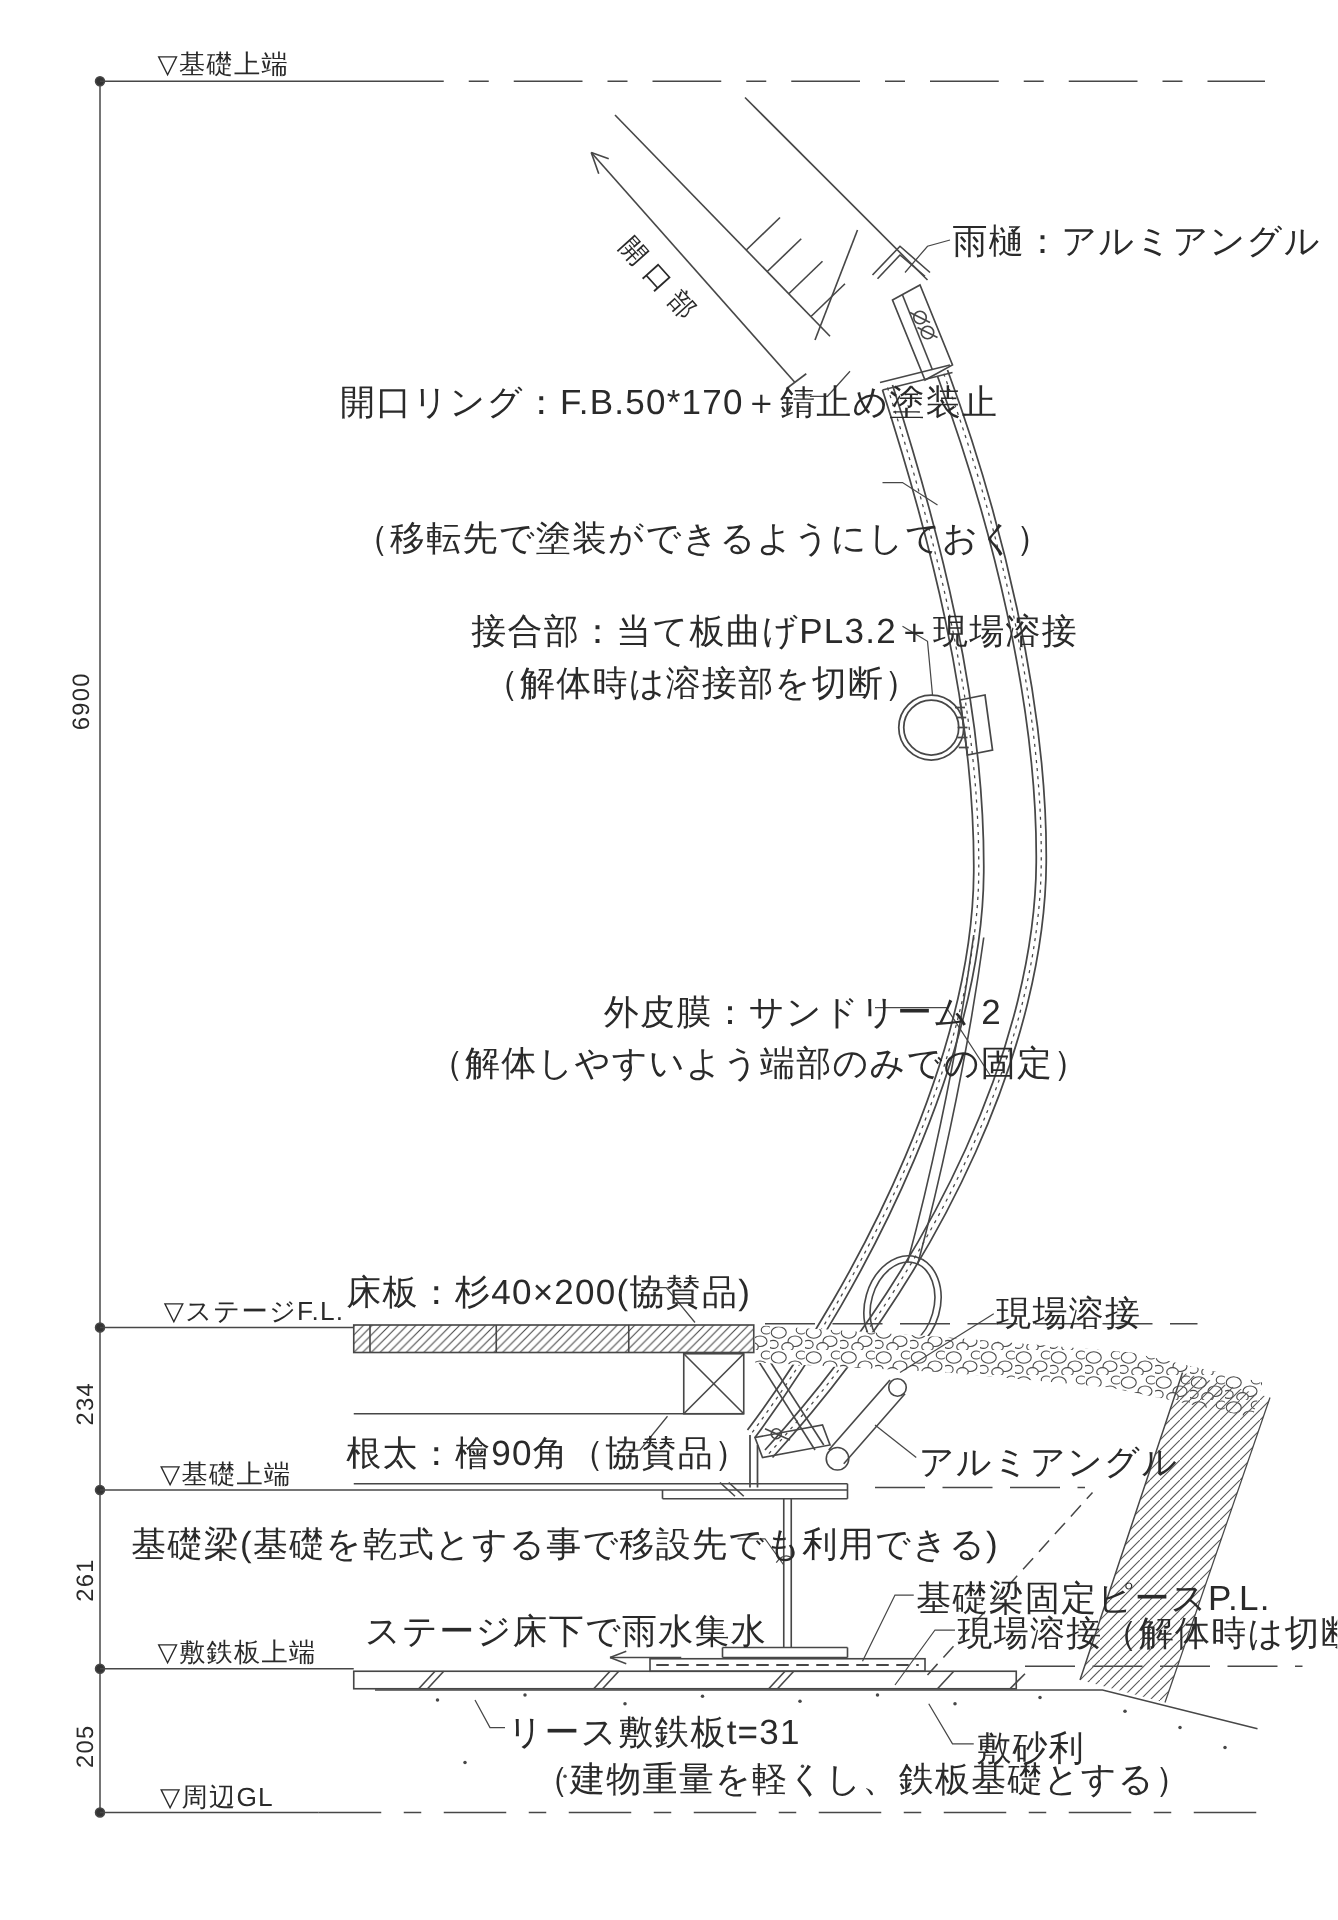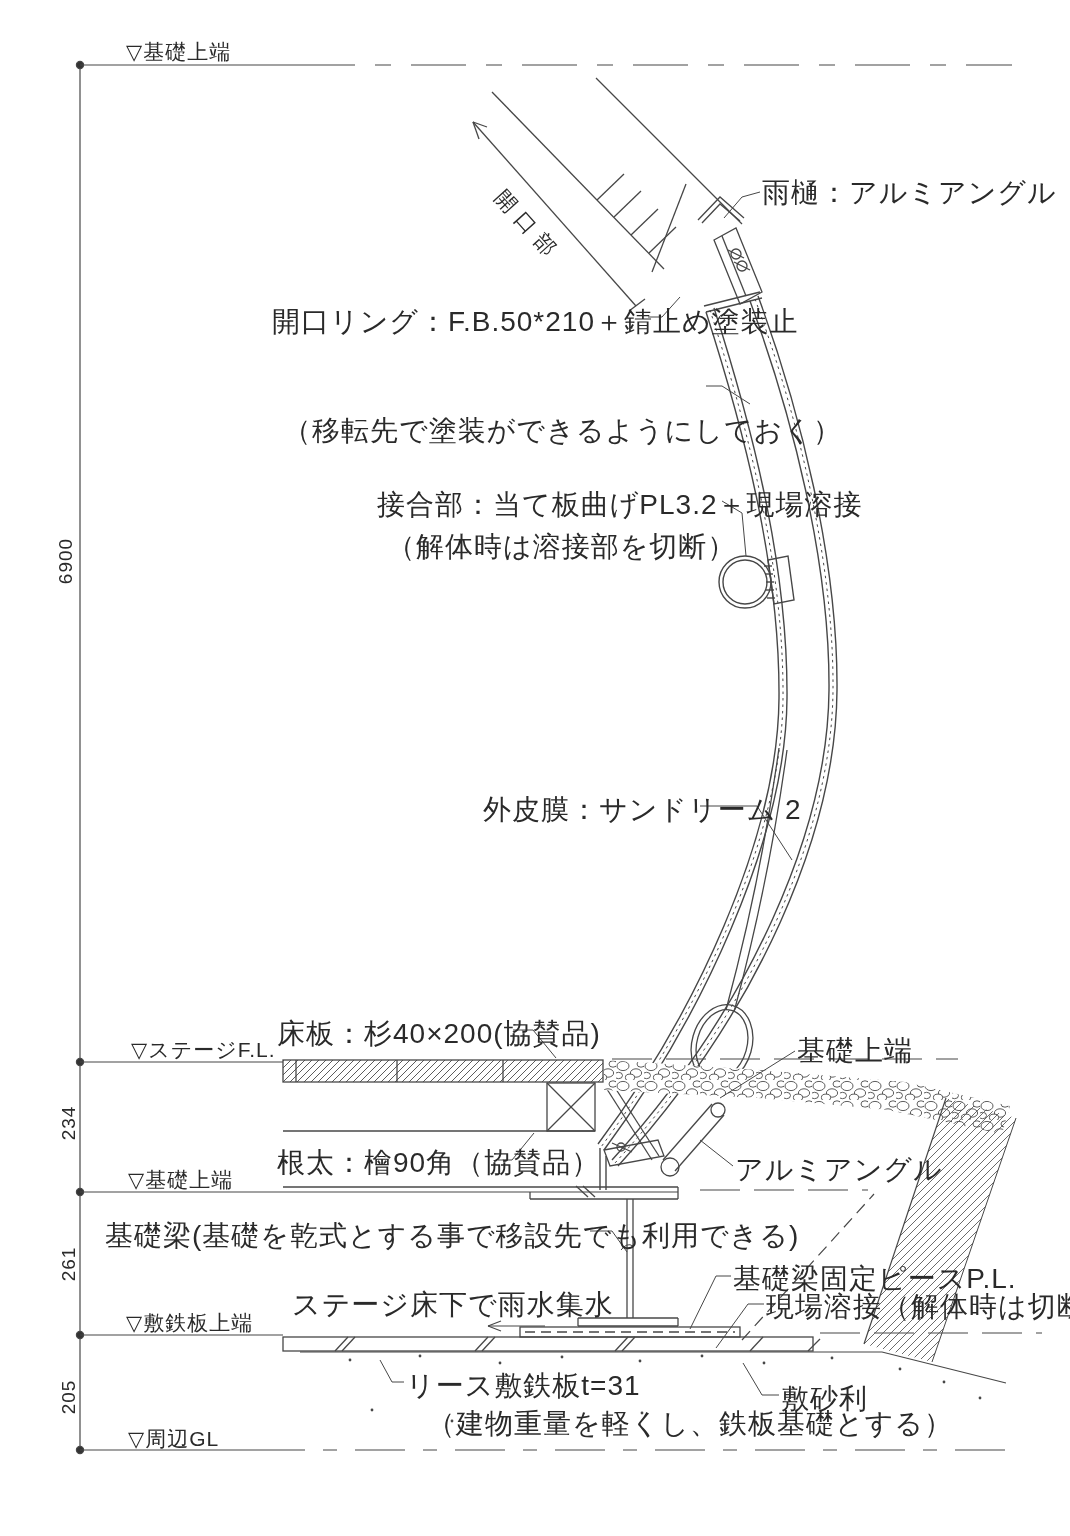--- a/index.html
+++ b/index.html
@@ -215,27 +215,28 @@
 <div class="lbl lvl" style="left:126px;top:1311px">▽敷鉄板上端</div>
 <div class="lbl lvl" style="left:128px;top:1427px">▽周辺GL</div>
 
 <div class="dim" style="left:38px;top:550px">6900</div>
 <div class="dim" style="left:41px;top:1112px">234</div>
 <div class="dim" style="left:41px;top:1253px">261</div>
 <div class="dim" style="left:41px;top:1386px">205</div>
 
 <div class="lbl" style="left:762px;top:178px">雨樋：アルミアングル</div>
 <div class="lbl rot-opening" style="left:485px;top:214px">開口部</div>
-<div class="lbl" style="left:272px;top:307px">開口リング：F.B.50*210＋錆止め塗装止</div>
+<div class="lbl" style="left:272px;top:307px">開口リング：F.B.50*170＋錆止め塗装止</div>
 <div class="lbl" style="left:283px;top:416px">（移転先で塗装ができるようにしておく）</div>
 <div class="lbl" style="left:377px;top:490px">接合部：当て板曲げPL3.2＋現場溶接</div>
 <div class="lbl" style="left:387px;top:532px">（解体時は溶接部を切断）</div>
 <div class="lbl" style="left:483px;top:795px">外皮膜：サンドリーム 2</div>
+<div class="lbl" style="left:343px;top:836px">（解体しやすいよう端部のみでの固定）</div>
 <div class="lbl" style="left:277px;top:1019px">床板：杉40×200(協賛品)</div>
-<div class="lbl" style="left:797px;top:1036px">基礎上端</div>
+<div class="lbl" style="left:797px;top:1036px">現場溶接</div>
 <div class="lbl" style="left:277px;top:1148px">根太：檜90角（協賛品）</div>
 <div class="lbl" style="left:735px;top:1155px">アルミアングル</div>
 <div class="lbl" style="left:105px;top:1221px">基礎梁(基礎を乾式とする事で移設先でも利用できる)</div>
 <div class="lbl" style="left:292px;top:1290px">ステージ床下で雨水集水</div>
 <div class="lbl" style="left:733px;top:1264px">基礎梁固定ピースP.L.</div>
 <div class="lbl" style="left:766px;top:1292px">現場溶接（解体時は切断）</div>
 <div class="lbl" style="left:406px;top:1371px">リース敷鉄板t=31</div>
 <div class="lbl" style="left:781px;top:1384px">敷砂利</div>
 <div class="lbl" style="left:427px;top:1409px">（建物重量を軽くし、鉄板基礎とする）</div>
 

